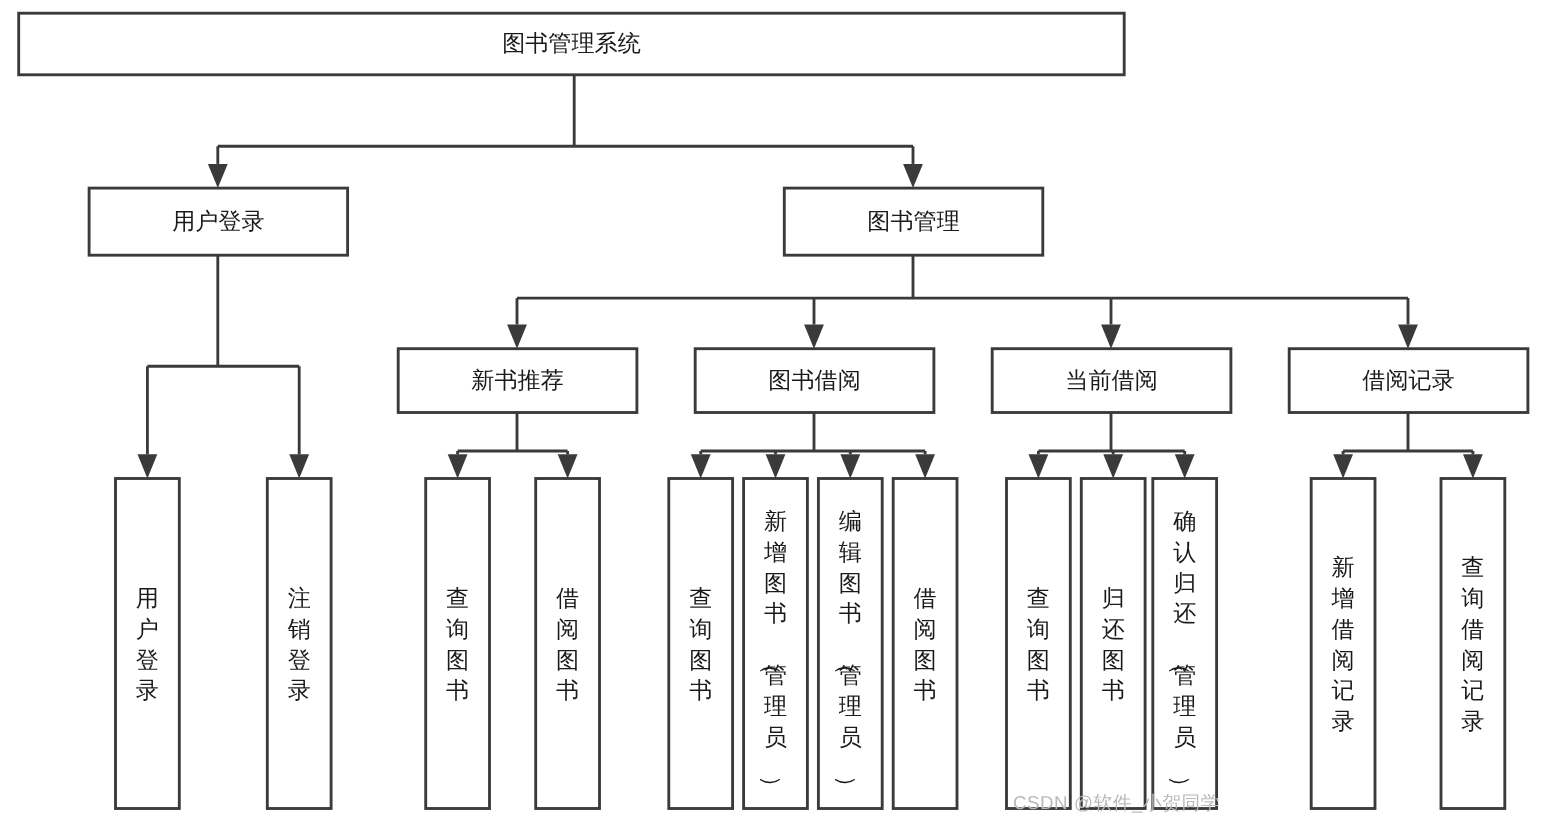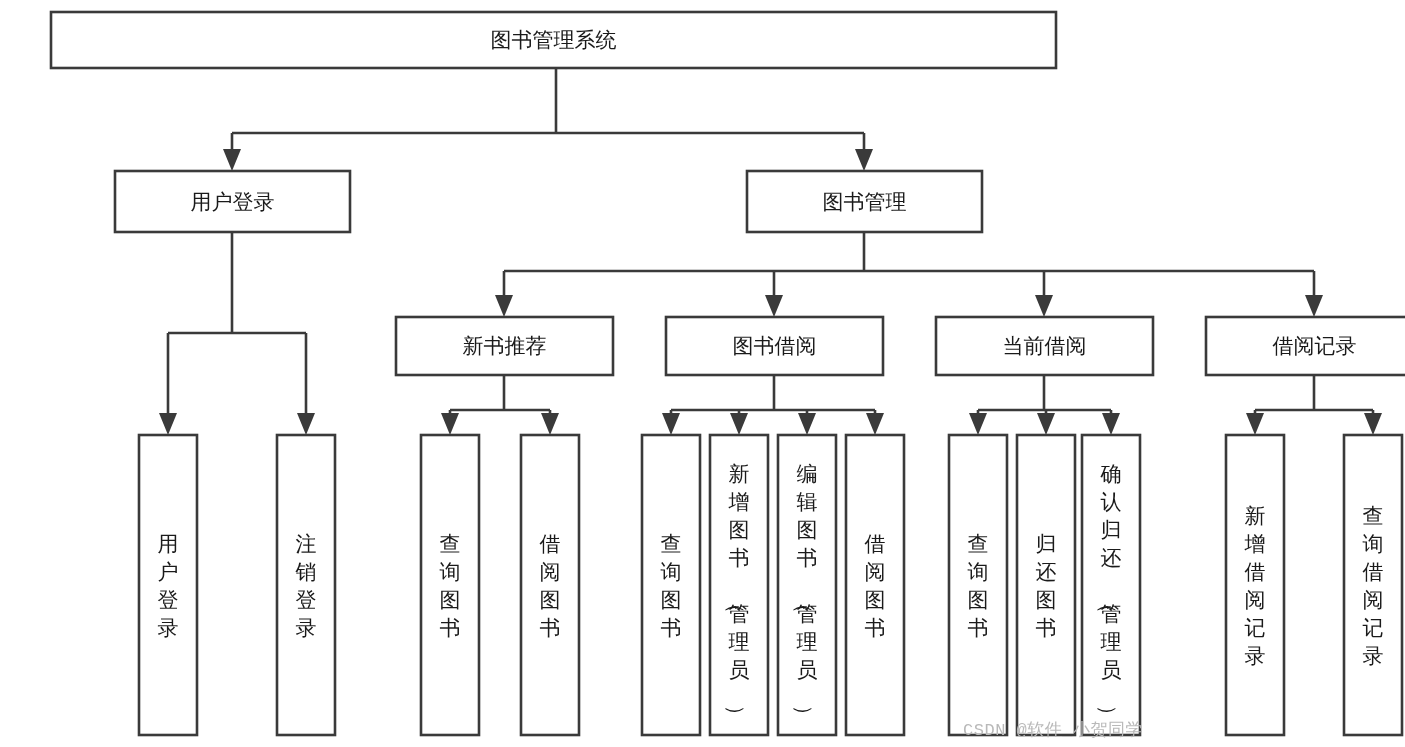--- a/index.html
+++ b/index.html
@@ -13,21 +13,20 @@
     position: relative;
     overflow: hidden;
     font-family: "DejaVu Sans", "Liberation Sans", sans-serif;
   }
   #diagram-root {
     position: absolute;
     left: 0;
     top: 0;
     width: 1117px;
     height: 747px;
-    padding-left: 34px;
   }
   svg.diagram {
     display: block;
     width: 1405px;
     height: 747px;
   }
   .node-rect {
     fill: #ffffff;
     stroke: #3a3a3a;
     stroke-width: 2.6;
@@ -52,21 +51,21 @@
     stroke-linecap: butt;
   }
   .edge-arrow {
     fill: #3a3a3a;
     stroke: none;
   }
   .watermark {
     position: absolute;
     right: 8px;
     bottom: 6px;
-    font-family: Liberation Mono, monospace;
+    font-family: Liberation Sans, sans-serif;
     font-size: 17px;
     color: #b9b9b9;
     letter-spacing: 0.5px;
     white-space: nowrap;
     user-select: none;
   }
 </style>
 </head>
 <body>
 

